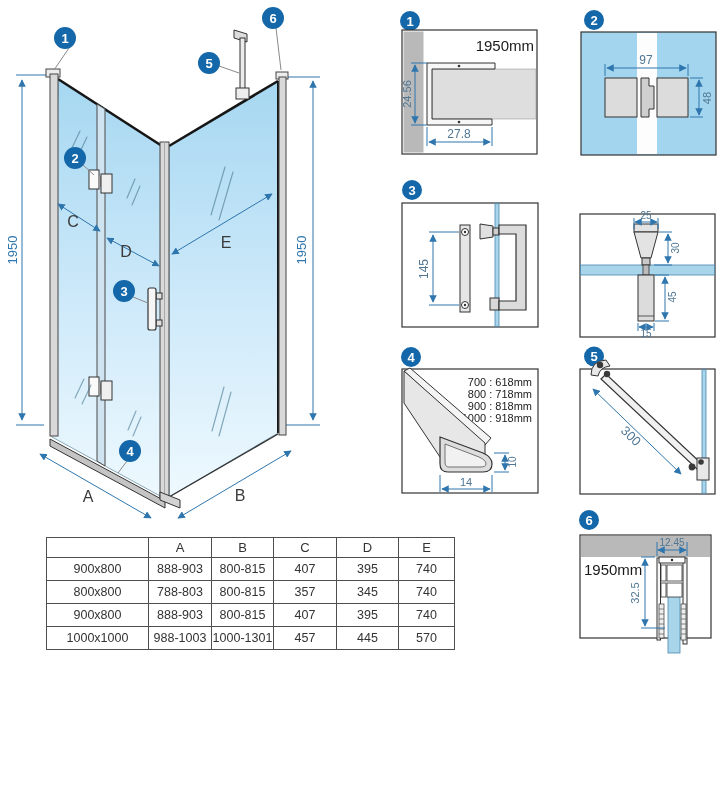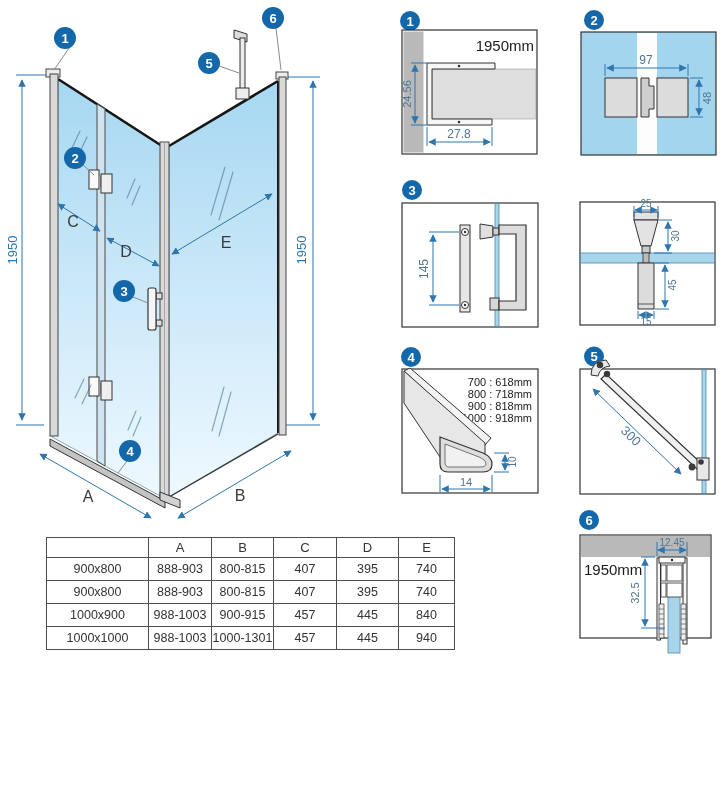--- a/index.html
+++ b/index.html
@@ -263,21 +263,21 @@
     </g>
     <g>
       <polygon points="85,46 98,48 98,59 85,61" fill="#e0e0e0" stroke="#333" stroke-width="1"></polygon>
       <rect x="98" y="50" width="6" height="7" fill="#cfcfcf" stroke="#333" stroke-width="1"></rect>
       <rect x="95" y="120" width="9" height="12" fill="#d8d8d8" stroke="#333" stroke-width="1"></rect>
       <path d="M104,47 h27 v85 h-27 v-9 h17 v-67 h-17 z" fill="#dcdcdc" stroke="#333" stroke-width="1.2"></path>
     </g>
   </svg>
   </div>
 
-  <div class="panel" style="left:575px;top:196px">
+  <div class="panel" style="left:575px;top:208px">
   <svg width="153" height="140" viewBox="0 0 153 140">
     <rect x="5" y="6" width="135" height="123" class="box"></rect>
     <rect x="5.6" y="57" width="133.8" height="10" class="glass-bar"></rect>
     <g>
       <rect x="59" y="16" width="24" height="8" fill="#e3e3e3" stroke="#333" stroke-width="1"></rect>
       <polygon points="59,24 83,24 76,50 66,50" fill="#e3e3e3" stroke="#333" stroke-width="1"></polygon>
       <rect x="67" y="50" width="8" height="7" fill="#c9c9c9" stroke="#333" stroke-width="1"></rect>
       <rect x="68" y="57" width="6" height="10" fill="#bbbbbb" stroke="#333" stroke-width="0.8"></rect>
       <rect x="63" y="67" width="16" height="46" fill="#dcdcdc" stroke="#333" stroke-width="1"></rect>
       <line x1="63" y1="108" x2="79" y2="108" stroke="#333" stroke-width="0.8"></line>
@@ -435,40 +435,40 @@
       <tbody>
           <tr>
             <td>900x800</td>
             <td>888-903</td>
             <td>800-815</td>
             <td>407</td>
             <td>395</td>
             <td>740</td>
           </tr>
           <tr>
+            <td>800x800</td>
+            <td>788-803</td>
+            <td>800-815</td>
+            <td>357</td>
+            <td>345</td>
+            <td>740</td>
+          </tr>
+          <tr>
             <td>900x800</td>
             <td>888-903</td>
             <td>800-815</td>
             <td>407</td>
             <td>395</td>
             <td>740</td>
           </tr>
           <tr>
-            <td>1000x900</td>
-            <td>988-1003</td>
-            <td>900-915</td>
-            <td>457</td>
-            <td>445</td>
-            <td>840</td>
-          </tr>
-          <tr>
             <td>1000x1000</td>
             <td>988-1003</td>
             <td>1000-1301</td>
             <td>457</td>
             <td>445</td>
-            <td>940</td>
+            <td>570</td>
           </tr>
         </tbody>
     </table>
   </div>
 
 </div>
 
 </body></html>

